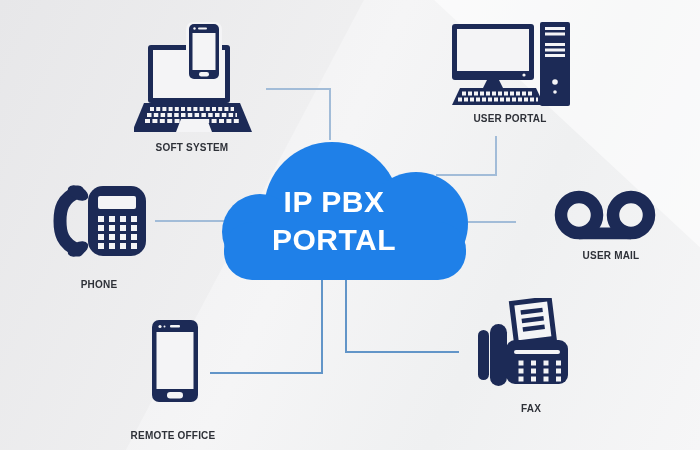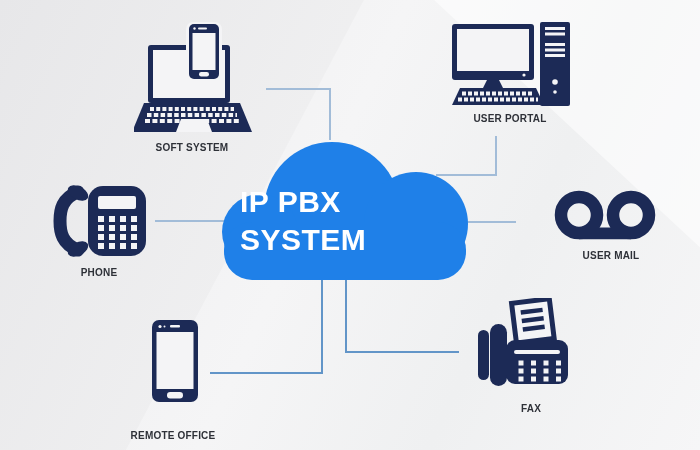--- a/index.html
+++ b/index.html
@@ -13,21 +13,21 @@
   .bg-poly.p2{background:rgba(255,255,255,0.55);clip-path:polygon(62% 0,100% 0,100% 55%);}
   .conn{position:absolute;}
   .conn.light{background:#a2bcd8;}
   .conn.mid{background:#6295c8;}
   .icon-svg{position:absolute;display:block;}
   .node-label{
     position:absolute;transform:translate(-50%,-50%);
     font-weight:700;font-size:10px;color:#2e3138;letter-spacing:.2px;white-space:nowrap;
   }
   .cloud-title{
-    position:absolute;left:240px;top:183px;width:188px;text-align:left;
+    position:absolute;left:240px;top:183px;width:188px;text-align:center;
     color:#ffffff;font-weight:800;font-size:30px;line-height:38px;letter-spacing:.5px;
   }
   .cloud-title span{display:block;}
 </style>
 </head>
 <body>
 
 <div class="stage">
 
   <div class="bg-poly p1"></div>
@@ -47,21 +47,21 @@
   <svg class="icon-svg" style="left:220px;top:138px" width="252" height="144" viewBox="0 0 252 144">
     <g fill="#1f80e8">
       <circle cx="112" cy="72" r="68"></circle>
       <circle cx="196" cy="86" r="52"></circle>
       <circle cx="40" cy="94" r="38"></circle>
       <rect x="4" y="84" width="242" height="58" rx="28"></rect>
     </g>
   </svg>
   <div class="cloud-title">
     <span>IP PBX</span>
-    <span>SYSTEM</span>
+    <span>PORTAL</span>
   </div>
 
   <div>
     <svg class="icon-svg" style="left:134px;top:22px" width="118" height="114" viewBox="0 0 118 114">
       <g>
         <rect x="14" y="23" width="82" height="58" rx="3" fill="#1c2a56"></rect>
         <rect x="19" y="28" width="72" height="48" fill="#f4f4f6"></rect>
         <path d="M10,81 L106,81 L118,110 L-2,110 Z" fill="#1c2a56"></path>
         <line x1="16" y1="87" x2="100" y2="87" stroke="#f4f4f6" stroke-width="4" stroke-dasharray="4 2.2"></line>
         <line x1="13" y1="93" x2="103" y2="93" stroke="#f4f4f6" stroke-width="4" stroke-dasharray="4.5 2.3"></line>
@@ -108,21 +108,21 @@
         <ellipse cx="26" cy="9" rx="11" ry="6.5" transform="rotate(28 26 9)" fill="#1c2a56"></ellipse>
         <ellipse cx="26" cy="65" rx="11" ry="6.5" transform="rotate(-28 26 65)" fill="#1c2a56"></ellipse>
         <rect x="36" y="2" width="58" height="70" rx="15" fill="#1c2a56"></rect>
         <rect x="46" y="12" width="38" height="13" rx="2" fill="#f4f4f6"></rect>
         <line x1="46" y1="35" x2="85" y2="35" stroke="#f4f4f6" stroke-width="6" stroke-dasharray="6 5"></line>
         <line x1="46" y1="44" x2="85" y2="44" stroke="#f4f4f6" stroke-width="6" stroke-dasharray="6 5"></line>
         <line x1="46" y1="53" x2="85" y2="53" stroke="#f4f4f6" stroke-width="6" stroke-dasharray="6 5"></line>
         <line x1="46" y1="62" x2="85" y2="62" stroke="#f4f4f6" stroke-width="6" stroke-dasharray="6 5"></line>
       </g>
     </svg>
-    <div class="node-label" style="left:99px;top:272px">PHONE</div>
+    <div class="node-label" style="left:99px;top:284px">PHONE</div>
   </div>
 
   <div>
     <svg class="icon-svg" style="left:553px;top:188px" width="104" height="54" viewBox="0 0 104 54">
       <g>
         <circle cx="26" cy="27" r="18" fill="none" stroke="#1c2a56" stroke-width="12.5"></circle>
         <circle cx="78" cy="27" r="18" fill="none" stroke="#1c2a56" stroke-width="12.5"></circle>
         <rect x="26" y="39.5" width="52" height="11.75" fill="#1c2a56"></rect>
       </g>
     </svg>

